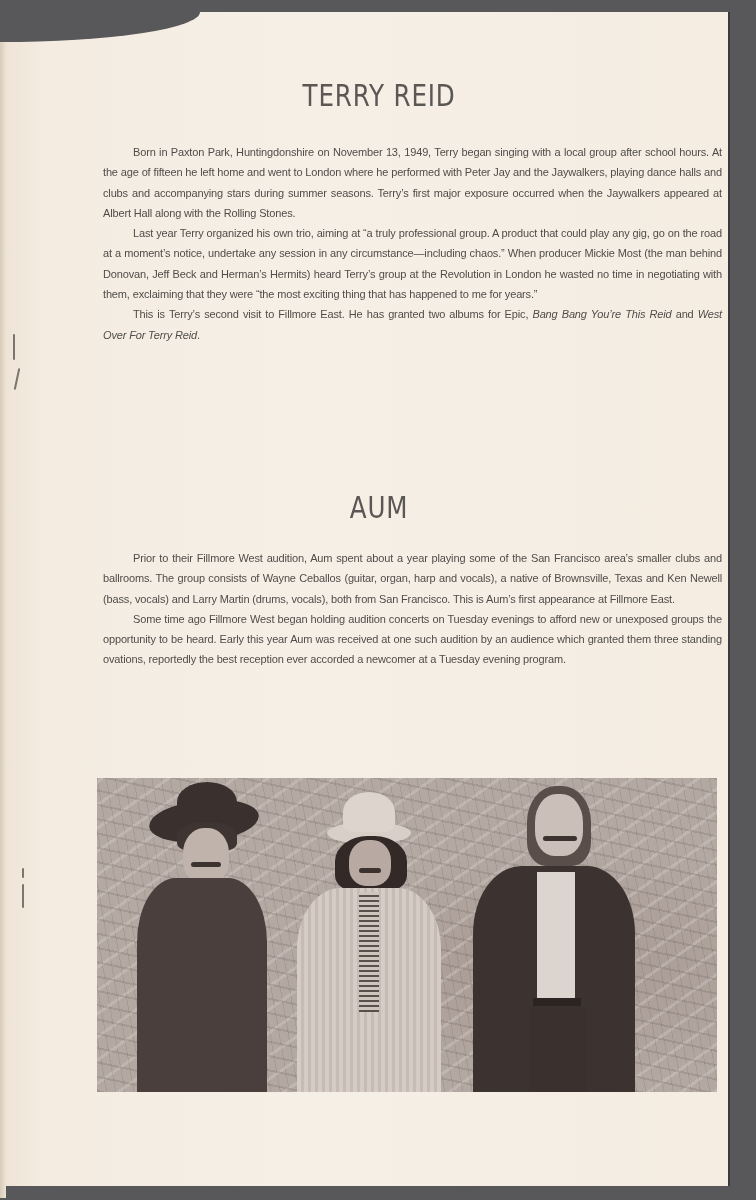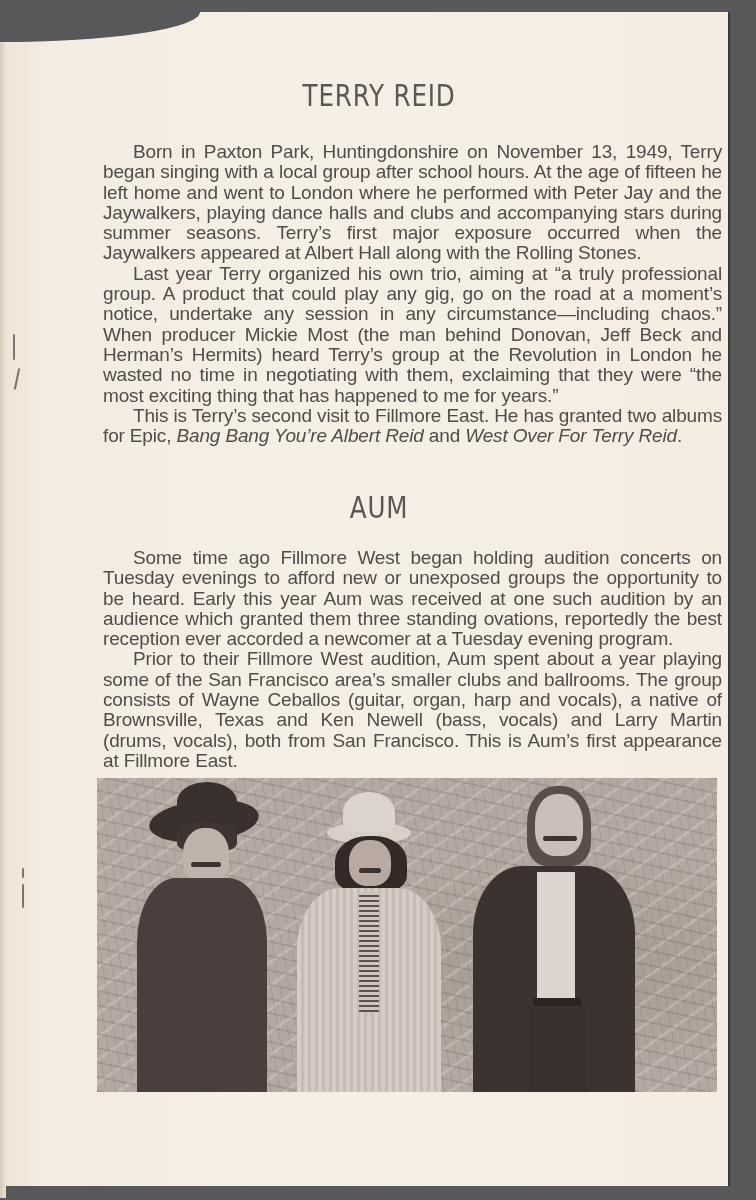--- a/index.html
+++ b/index.html
@@ -67,21 +67,21 @@
     .heading-aum {
       top: 490px;
       font-size: 30px;
     }
     .text-block {
       position: absolute;
       left: 103px;
       width: 619px;
       color: #4f4c49;
       font-family: "Liberation Sans", sans-serif;
-      font-size: 19px;
+      font-size: 11px;
       line-height: 20.3px;
       text-align: justify;
       letter-spacing: -0.15px;
     }
     .text-block p {
       margin: 0;
       text-indent: 30px;
     }
     .block-terry {
       top: 142px;
@@ -151,28 +151,28 @@
   <div class="staple-mark" style="left:16px; top:356px; height:22px; transform:rotate(12deg);"></div>
   <div class="staple-mark" style="left:22px; top:856px; height:10px;"></div>
   <div class="staple-mark" style="left:22px; top:872px; height:24px;"></div>
 </div>
 
 <h1 class="heading heading-terry" style="margin:0;">TERRY REID</h1>
 
 <div class="text-block block-terry">
   <p>Born in Paxton Park, Huntingdonshire on November 13, 1949, Terry began singing with a local group after school hours. At the age of fifteen he left home and went to London where he performed with Peter Jay and the Jaywalkers, playing dance halls and clubs and accompanying stars during summer seasons. Terry’s first major exposure occurred when the Jaywalkers appeared at Albert Hall along with the Rolling Stones.</p>
   <p>Last year Terry organized his own trio, aiming at “a truly professional group. A product that could play any gig, go on the road at a moment’s notice, undertake any session in any circumstance—including chaos.” When producer Mickie Most (the man behind Donovan, Jeff Beck and Herman’s Hermits) heard Terry’s group at the Revolution in London he wasted no time in negotiating with them, exclaiming that they were “the most exciting thing that has happened to me for years.”</p>
-  <p><span>This is Terry’s second visit to Fillmore East. He has granted two albums for Epic, </span><em>Bang Bang You’re Albert Reid</em><span> and </span><em>West Over For Terry Reid</em><span>.</span></p>
+  <p><span>This is Terry’s second visit to Fillmore East. He has granted two albums for Epic, </span><em>Bang Bang You’re This Reid</em><span> and </span><em>West Over For Terry Reid</em><span>.</span></p>
 </div>
 
 <h1 class="heading heading-aum" style="margin:0;">AUM</h1>
 
 <div class="text-block block-aum">
+  <p>Prior to their Fillmore West audition, Aum spent about a year playing some of the San Francisco area’s smaller clubs and ballrooms. The group consists of Wayne Ceballos (guitar, organ, harp and vocals), a native of Brownsville, Texas and Ken Newell (bass, vocals) and Larry Martin (drums, vocals), both from San Francisco. This is Aum’s first appearance at Fillmore East.</p>
   <p>Some time ago Fillmore West began holding audition concerts on Tuesday evenings to afford new or unexposed groups the opportunity to be heard. Early this year Aum was received at one such audition by an audience which granted them three standing ovations, reportedly the best reception ever accorded a newcomer at a Tuesday evening program.</p>
-  <p>Prior to their Fillmore West audition, Aum spent about a year playing some of the San Francisco area’s smaller clubs and ballrooms. The group consists of Wayne Ceballos (guitar, organ, harp and vocals), a native of Brownsville, Texas and Ken Newell (bass, vocals) and Larry Martin (drums, vocals), both from San Francisco. This is Aum’s first appearance at Fillmore East.</p>
 </div>
 
 <div class="photo" title="Black and white photograph of three band members standing in front of a stone wall">
   <div class="wall"></div>
 
   <div class="figure" style="left:40px; top:0; width:180px; height:314px;">
     <div class="hat-brim" style="left:12px; top:22px; width:110px; height:42px; background:#3a302e; transform:rotate(-6deg);"></div>
     <div class="hat" style="left:40px; top:4px; width:60px; height:40px; background:#3a302e;"></div>
     <div class="hair" style="left:40px; top:44px; width:60px; height:30px; background:#3e3431;"></div>
     <div class="face" style="left:46px; top:50px; width:46px; height:56px; background:#c0b3ac;"></div>

